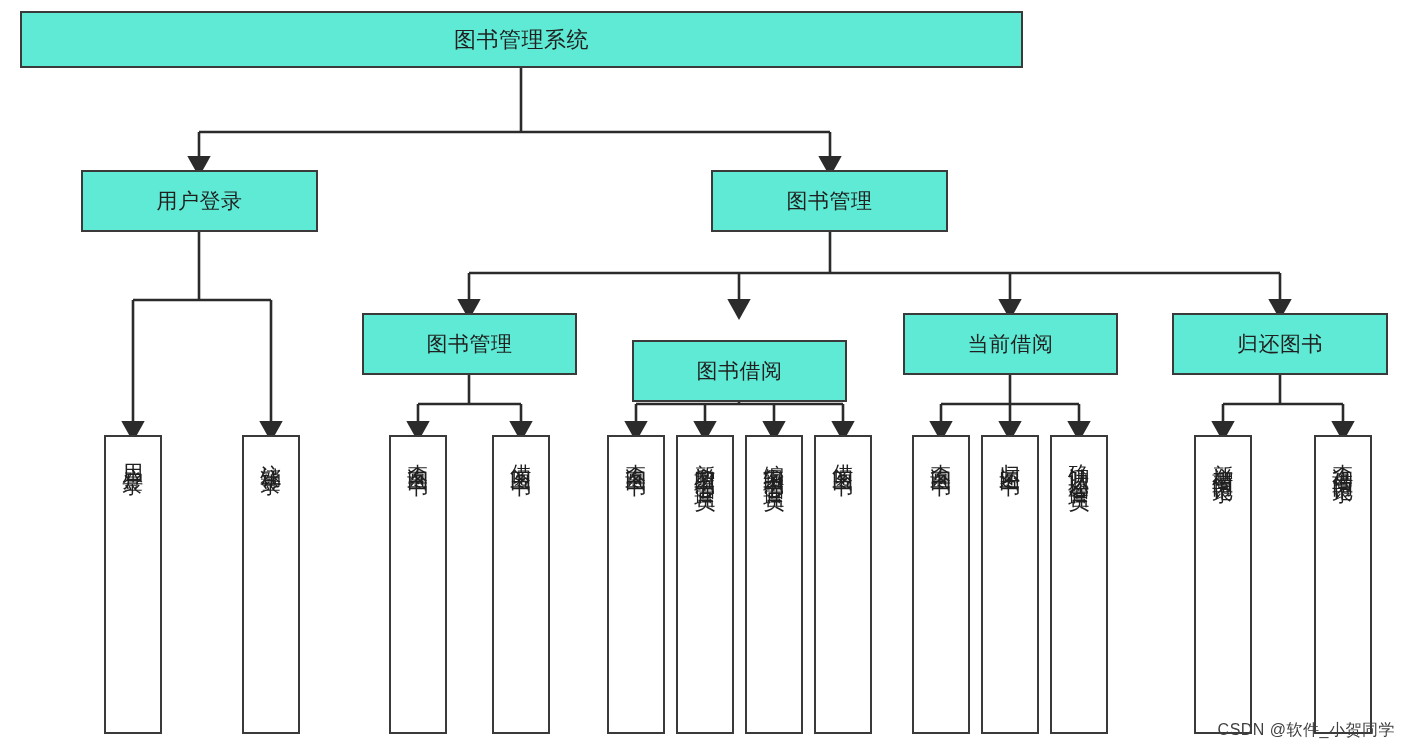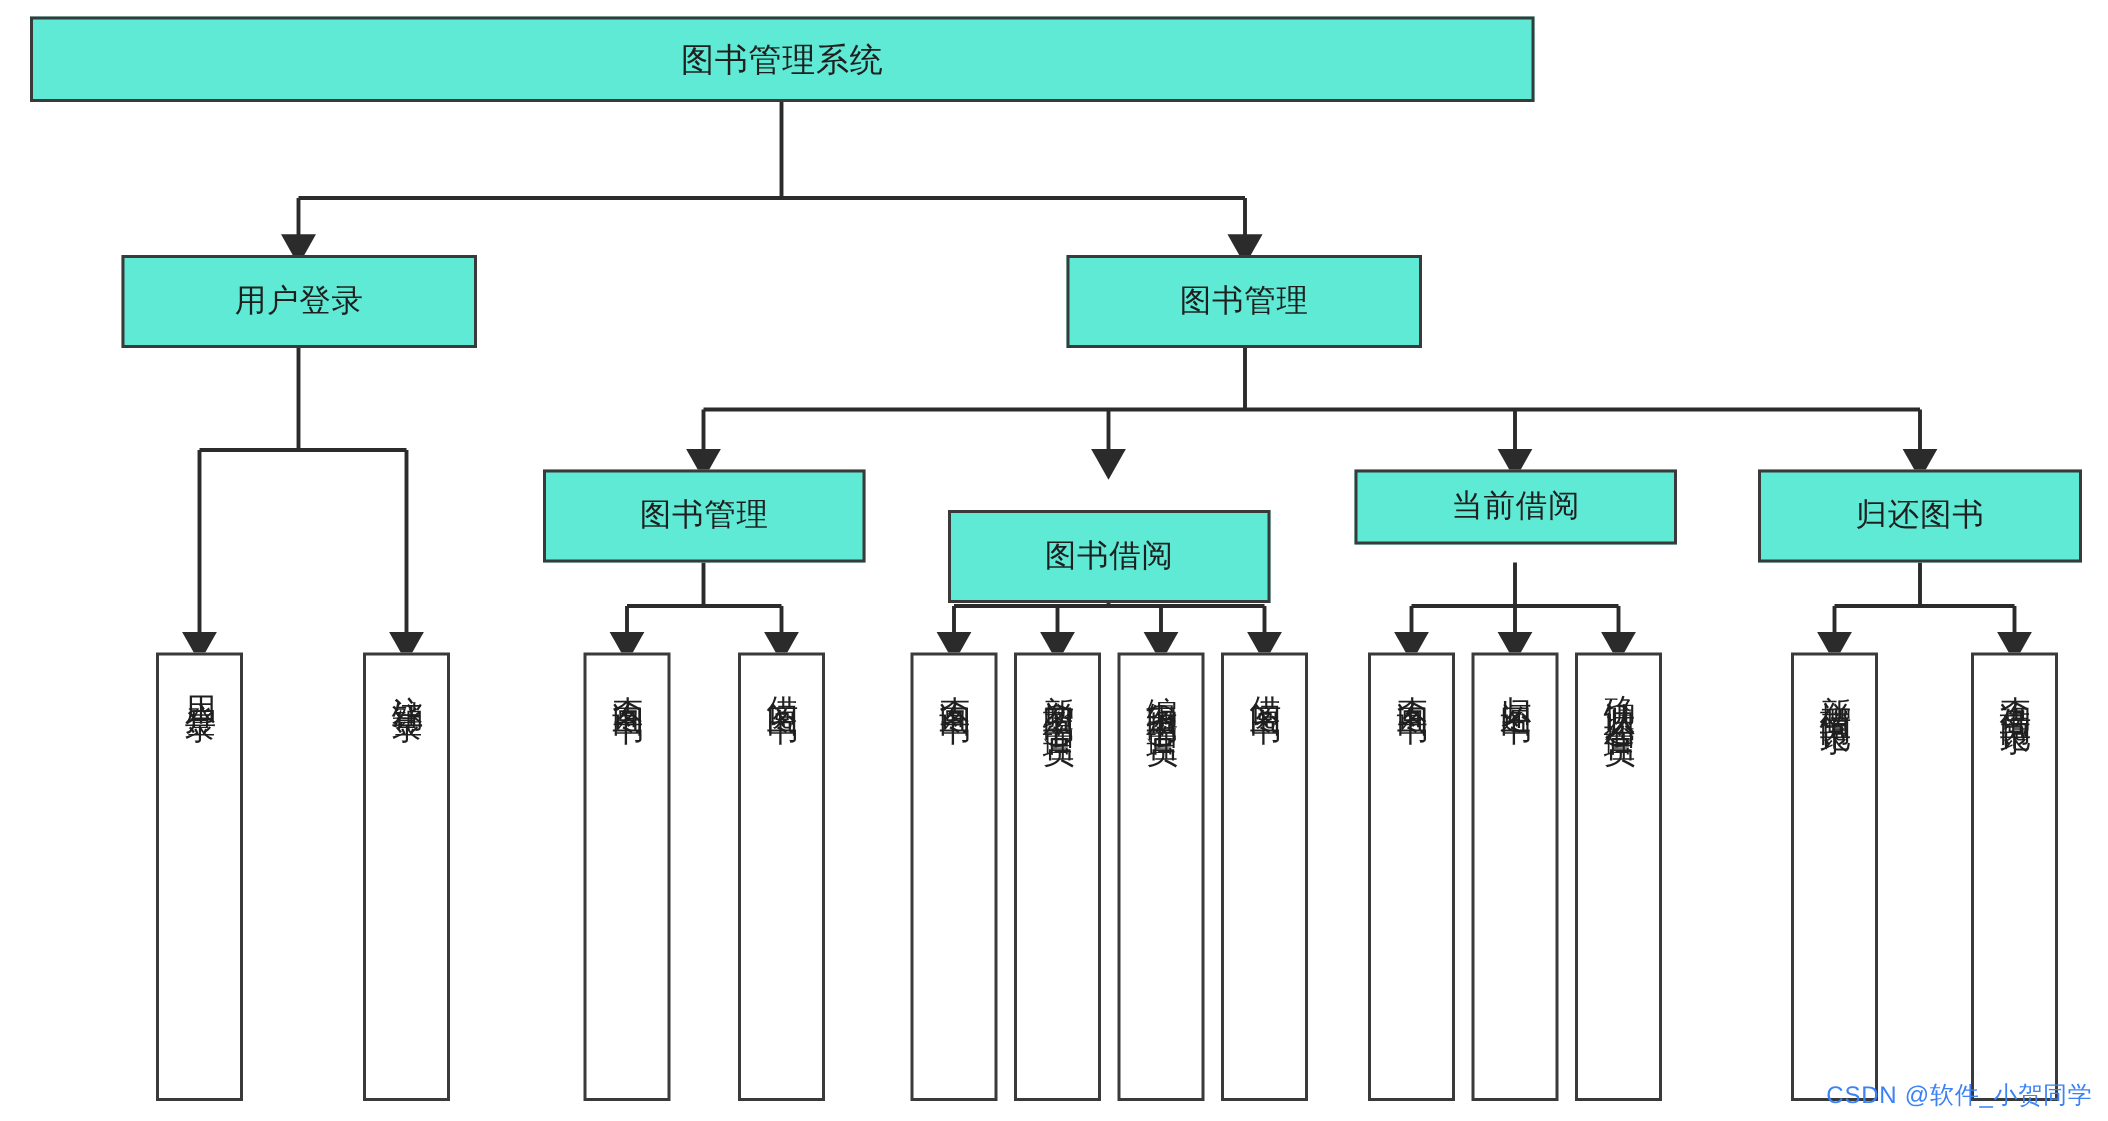--- a/index.html
+++ b/index.html
@@ -60,21 +60,21 @@
     letter-spacing:4px;
     color:#1f1f1f;
     white-space:nowrap;
     display:block;
   }
   .watermark{
     position:absolute;
     right:10px;
     bottom:6px;
     font-size:16px;
-    color:#3b82f6;
+    color:#404040;
     letter-spacing:0.5px;
     z-index:5;
     white-space:nowrap;
   }
 </style>
 </head>
 <body>
 
 <div id="canvas">
 
@@ -138,21 +138,21 @@
   <div class="node" style="left:711px;top:170px;width:237px;height:62px;">
     <span class="label">图书管理</span>
   </div>
 
   <div class="node" style="left:362px;top:313px;width:215px;height:62px;">
     <span class="label">图书管理</span>
   </div>
   <div class="node" style="left:632px;top:313px;width:215px;height:62px;margin-top:27px;">
     <span class="label">图书借阅</span>
   </div>
-  <div class="node" style="left:903px;top:313px;width:215px;height:50px;text-align:center;">
+  <div class="node" style="left:903px;top:313px;width:215px;height:62px;text-align:center;">
     <span class="label">当前借阅</span>
   </div>
   <div class="node" style="left:1172px;top:313px;width:216px;height:62px;">
     <span class="label">归还图书</span>
   </div>
 
   <div class="leaf" style="left:104px;top:435px;width:58px;height:299px;">
     <span class="vlabel">用户登录</span>
   </div>
   <div class="leaf" style="left:242px;top:435px;width:58px;height:299px;">

